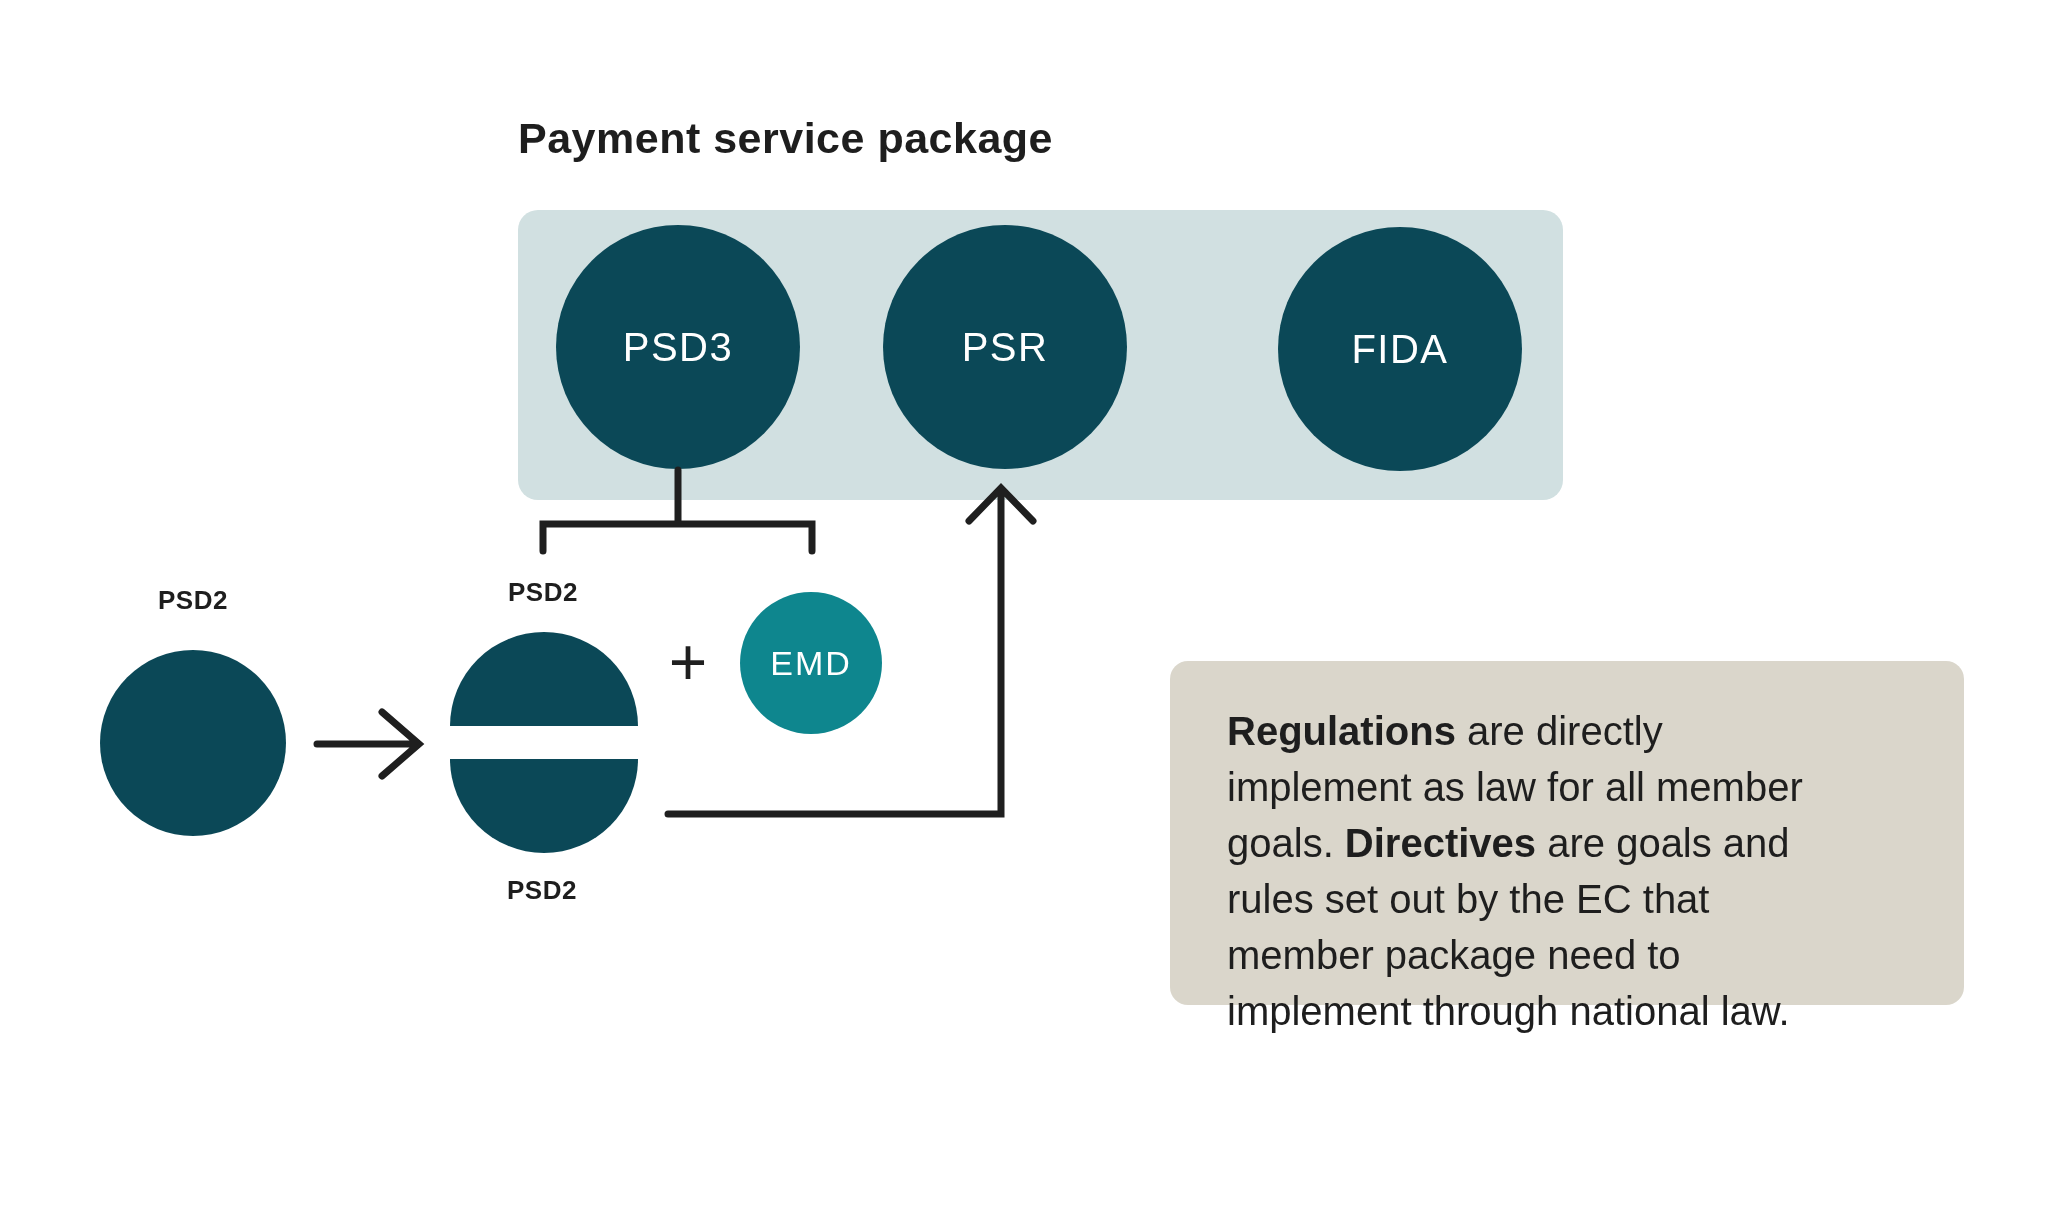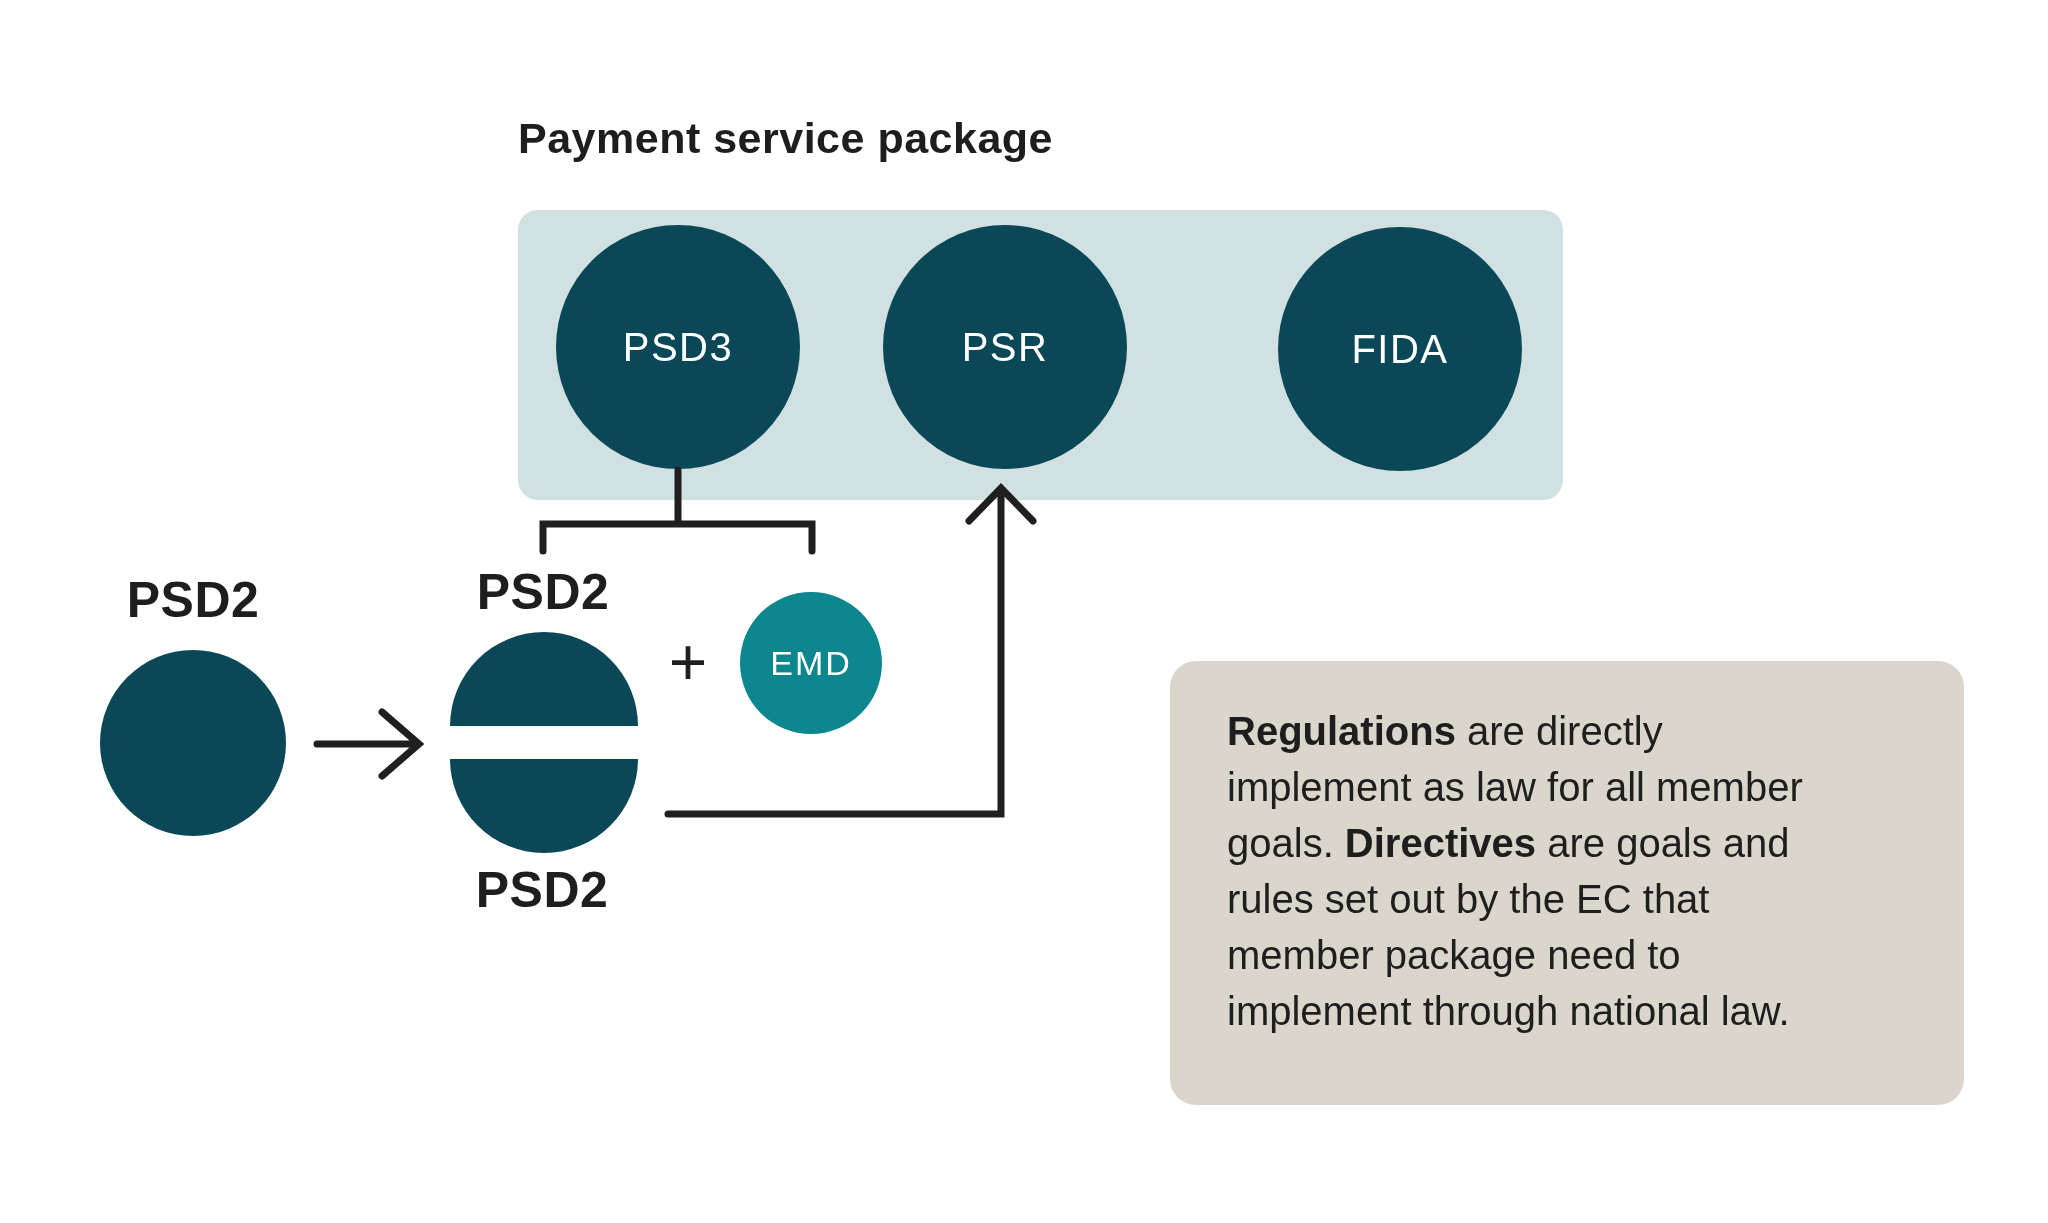--- a/index.html
+++ b/index.html
@@ -37,21 +37,21 @@
     width:244px;height:244px;border-radius:50%;
     background:var(--dark-teal);
     display:flex;align-items:center;justify-content:center;
     color:#fff;font-size:40px;font-weight:400;letter-spacing:1.5px;
   }
   .c-psd3{left:556px;top:225px;}
   .c-psr{left:883px;top:225px;}
   .c-fida{left:1278px;top:227px;}
   .small-label{
     width:200px;text-align:center;
-    font-size:50px;font-weight:600;color:var(--text);
+    font-size:26px;font-weight:600;color:var(--text);
     letter-spacing:.5px;line-height:44px;
   }
   .lbl-left{left:93px;top:578px;}
   .lbl-mid-top{left:443px;top:570px;}
   .lbl-mid-bottom{left:442px;top:868px;}
   .left-circle{
     left:100px;top:650px;width:186px;height:186px;border-radius:50%;
     background:var(--dark-teal);
   }
   .semi-top{
@@ -69,23 +69,23 @@
     display:flex;align-items:center;justify-content:center;
     font-size:66px;font-weight:400;color:var(--line);
   }
   .emd-circle{
     left:740px;top:592px;width:142px;height:142px;border-radius:50%;
     background:var(--teal);
     display:flex;align-items:center;justify-content:center;
     color:#fff;font-size:34px;font-weight:400;letter-spacing:2px;
   }
   .note-box{
-    left:1170px;top:661px;width:794px;height:444px;
+    left:1170px;top:661px;width:794px;height:344px;
     background:var(--note-bg);
-    border-radius:26px;
+    border-radius:18px;
     box-sizing:border-box;
     padding:42px 30px 0 57px;
     font-size:40px;line-height:56px;color:var(--text);
   }
   .note-box b{font-weight:700;}
   svg.connectors{
     position:absolute;left:0;top:0;width:2048px;height:1223px;
     pointer-events:none;
   }
   svg.connectors path{

